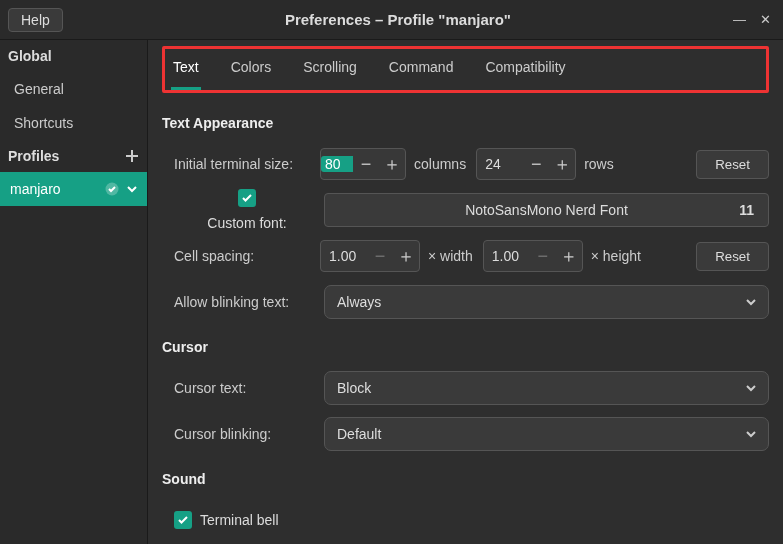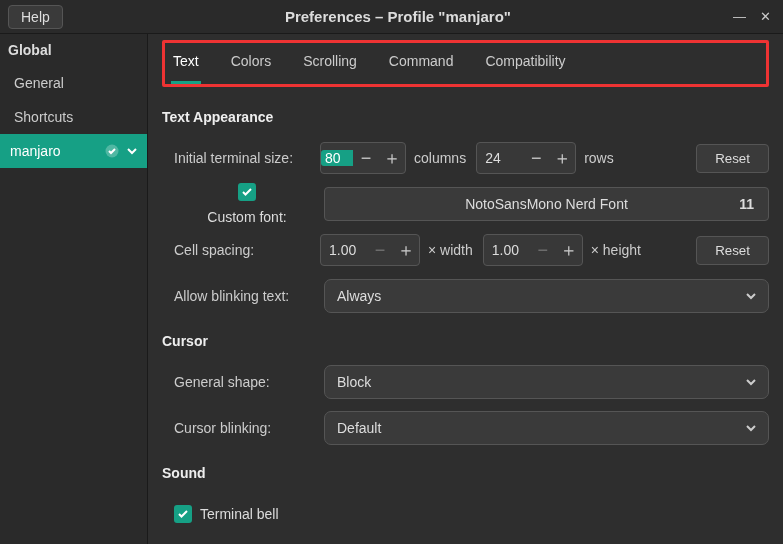--- a/index.html
+++ b/index.html
@@ -5,21 +5,21 @@
   * { box-sizing: border-box; margin: 0; padding: 0; }
   body {
     width: 783px; height: 544px;
     font-family: -apple-system, BlinkMacSystemFont, "Segoe UI", sans-serif;
     font-size: 14px;
     background: #2e2e2e;
     color: #dcdcdc;
     overflow: hidden;
   }
   .titlebar {
-    height: 34px;
+    height: 40px;
     background: #2a2a2a;
     display: flex; align-items: center;
     padding: 0 8px;
     border-bottom: 1px solid #1a1a1a;
   }
   .help-btn {
     background: #3a3a3a;
     border: 1px solid #555;
     border-radius: 4px;
     color: #ddd;
@@ -157,20 +157,28 @@
     <span>—</span>
     <span>✕</span>
   </div>
 </div>
 
 <div class="main">
   <div class="sidebar">
     <div class="side-head">Global</div>
     <div class="side-item">General</div>
     <div class="side-item">Shortcuts</div>
+    <div class="side-head">
+      <span>Profiles</span>
+      <span class="plus-ico">
+        <svg viewBox="0 0 14 14">
+            <path d="M7 1v12M1 7h12" stroke="#ccc" stroke-width="2"></path>
+          </svg>
+      </span>
+    </div>
     <div class="side-profile">
       <span>manjaro</span>
       <span class="rt">
         <span class="check-ico">
           <svg width="14" height="14" viewBox="0 0 14 14">
               <circle cx="7" cy="7" r="6.5" fill="#fff" opacity="0.25"></circle>
               <path d="M4 7l2 2 4-4" stroke="#fff" stroke-width="2" fill="none"></path>
             </svg>
         </span>
         <span class="caret-ico">
@@ -250,21 +258,21 @@
         <span>Always</span>
         <span class="caret"><svg viewBox="0 0 10 10">
               <path d="M1 3l4 4 4-4" stroke="#ccc" stroke-width="2" fill="none"></path>
             </svg></span>
       </div>
     </div>
 
     <div class="section-title">Cursor</div>
 
     <div class="row">
-      <div class="label">General shape:</div>
+      <div class="label">Cursor text:</div>
       <div class="select">
         <span>Block</span>
         <span class="caret"><svg viewBox="0 0 10 10">
               <path d="M1 3l4 4 4-4" stroke="#ccc" stroke-width="2" fill="none"></path>
             </svg></span>
       </div>
     </div>
 
     <div class="row">
       <div class="label">Cursor blinking:</div>

